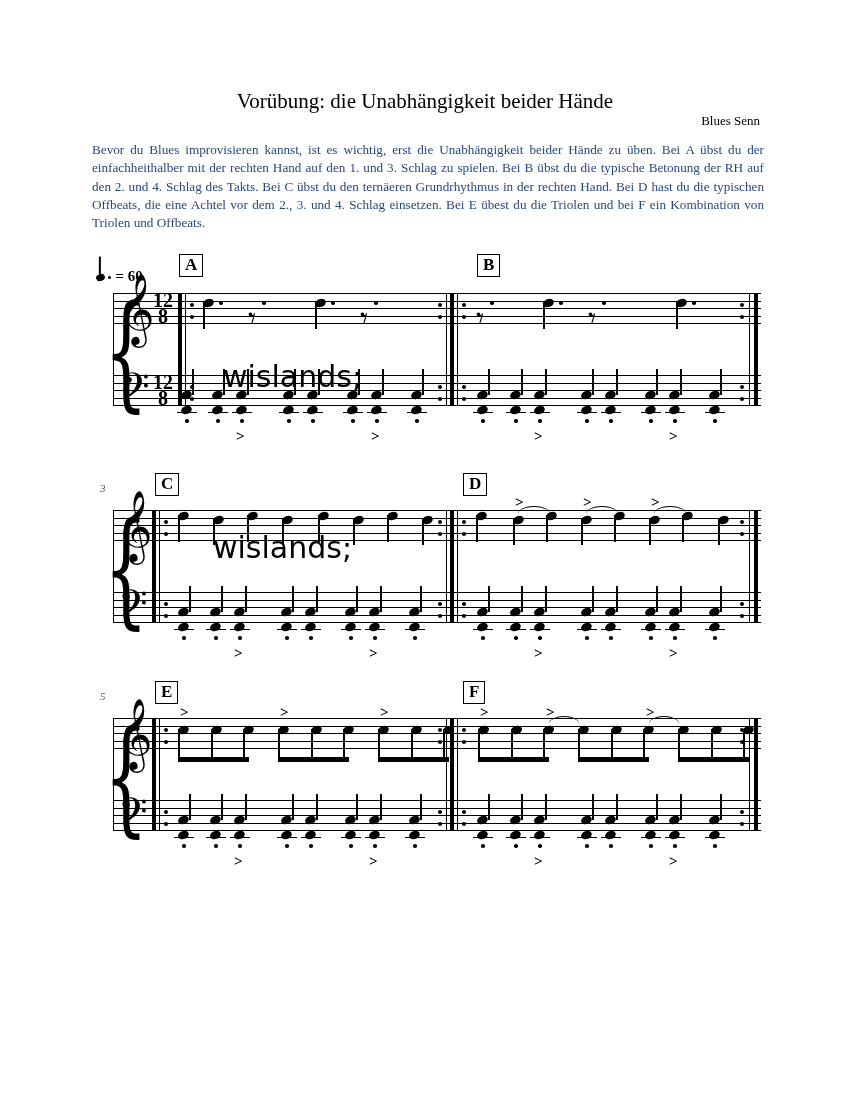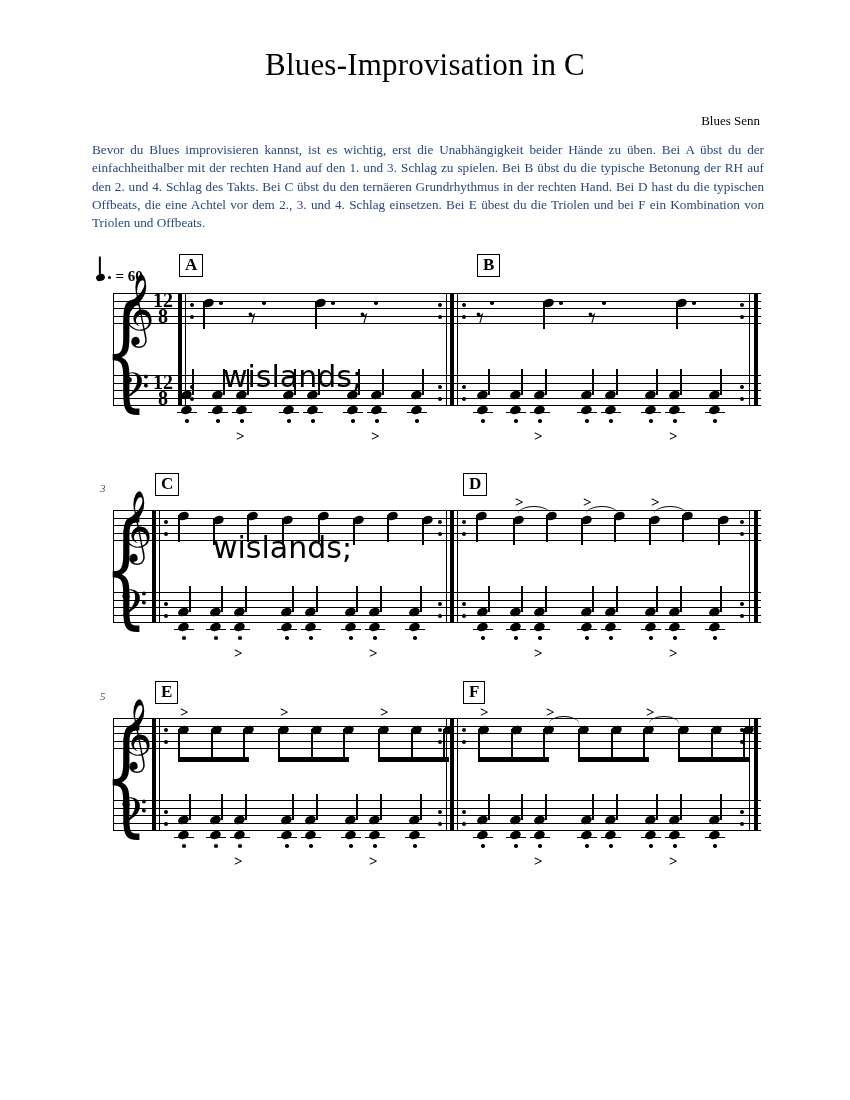--- a/index.html
+++ b/index.html
@@ -182,21 +182,21 @@
   .tempo .tdot {
     display:inline-block; width:3.4px;height:3.4px;border-radius:50%;
     background:#000; vertical-align: middle; margin:0 4px 0 -4px;
   }
 </style>
 </head>
 <body>
 
 <div class="page">
 
-  <div class="title">Blues-Improvisation in C</div>
+  <div class="subtitle">Vorübung: die Unabhängigkeit beider Hände</div>
   <div class="composer">Blues Senn</div>
   <div class="description">Bevor du Blues improvisieren kannst, ist es wichtig, erst die Unabhängigkeit beider Hände zu üben. Bei A übst du der einfachheithalber mit der rechten Hand auf den 1. und 3. Schlag zu spielen. Bei B übst du die typische Betonung der RH auf den 2. und 4. Schlag des Takts. Bei C übst du den ternäeren Grundrhythmus in der rechten Hand. Bei D hast du die typischen Offbeats, die eine Achtel vor dem 2., 3. und 4. Schlag einsetzen. Bei E übest du die Triolen und bei F ein Kombination von Triolen und Offbeats.</div>
 
   <div class="tempo" style="left:96px; top:268px;">
     <span class="tnote"></span><span class="tdot"></span><span>=</span> <span>60</span>
   </div>
 
   <div class="rehearsal" style="left:179px; top:254px;">A</div>
   <div class="rehearsal" style="left:477px; top:254px;">B</div>
   <div class="rehearsal" style="left:155px; top:473px;">C</div>

